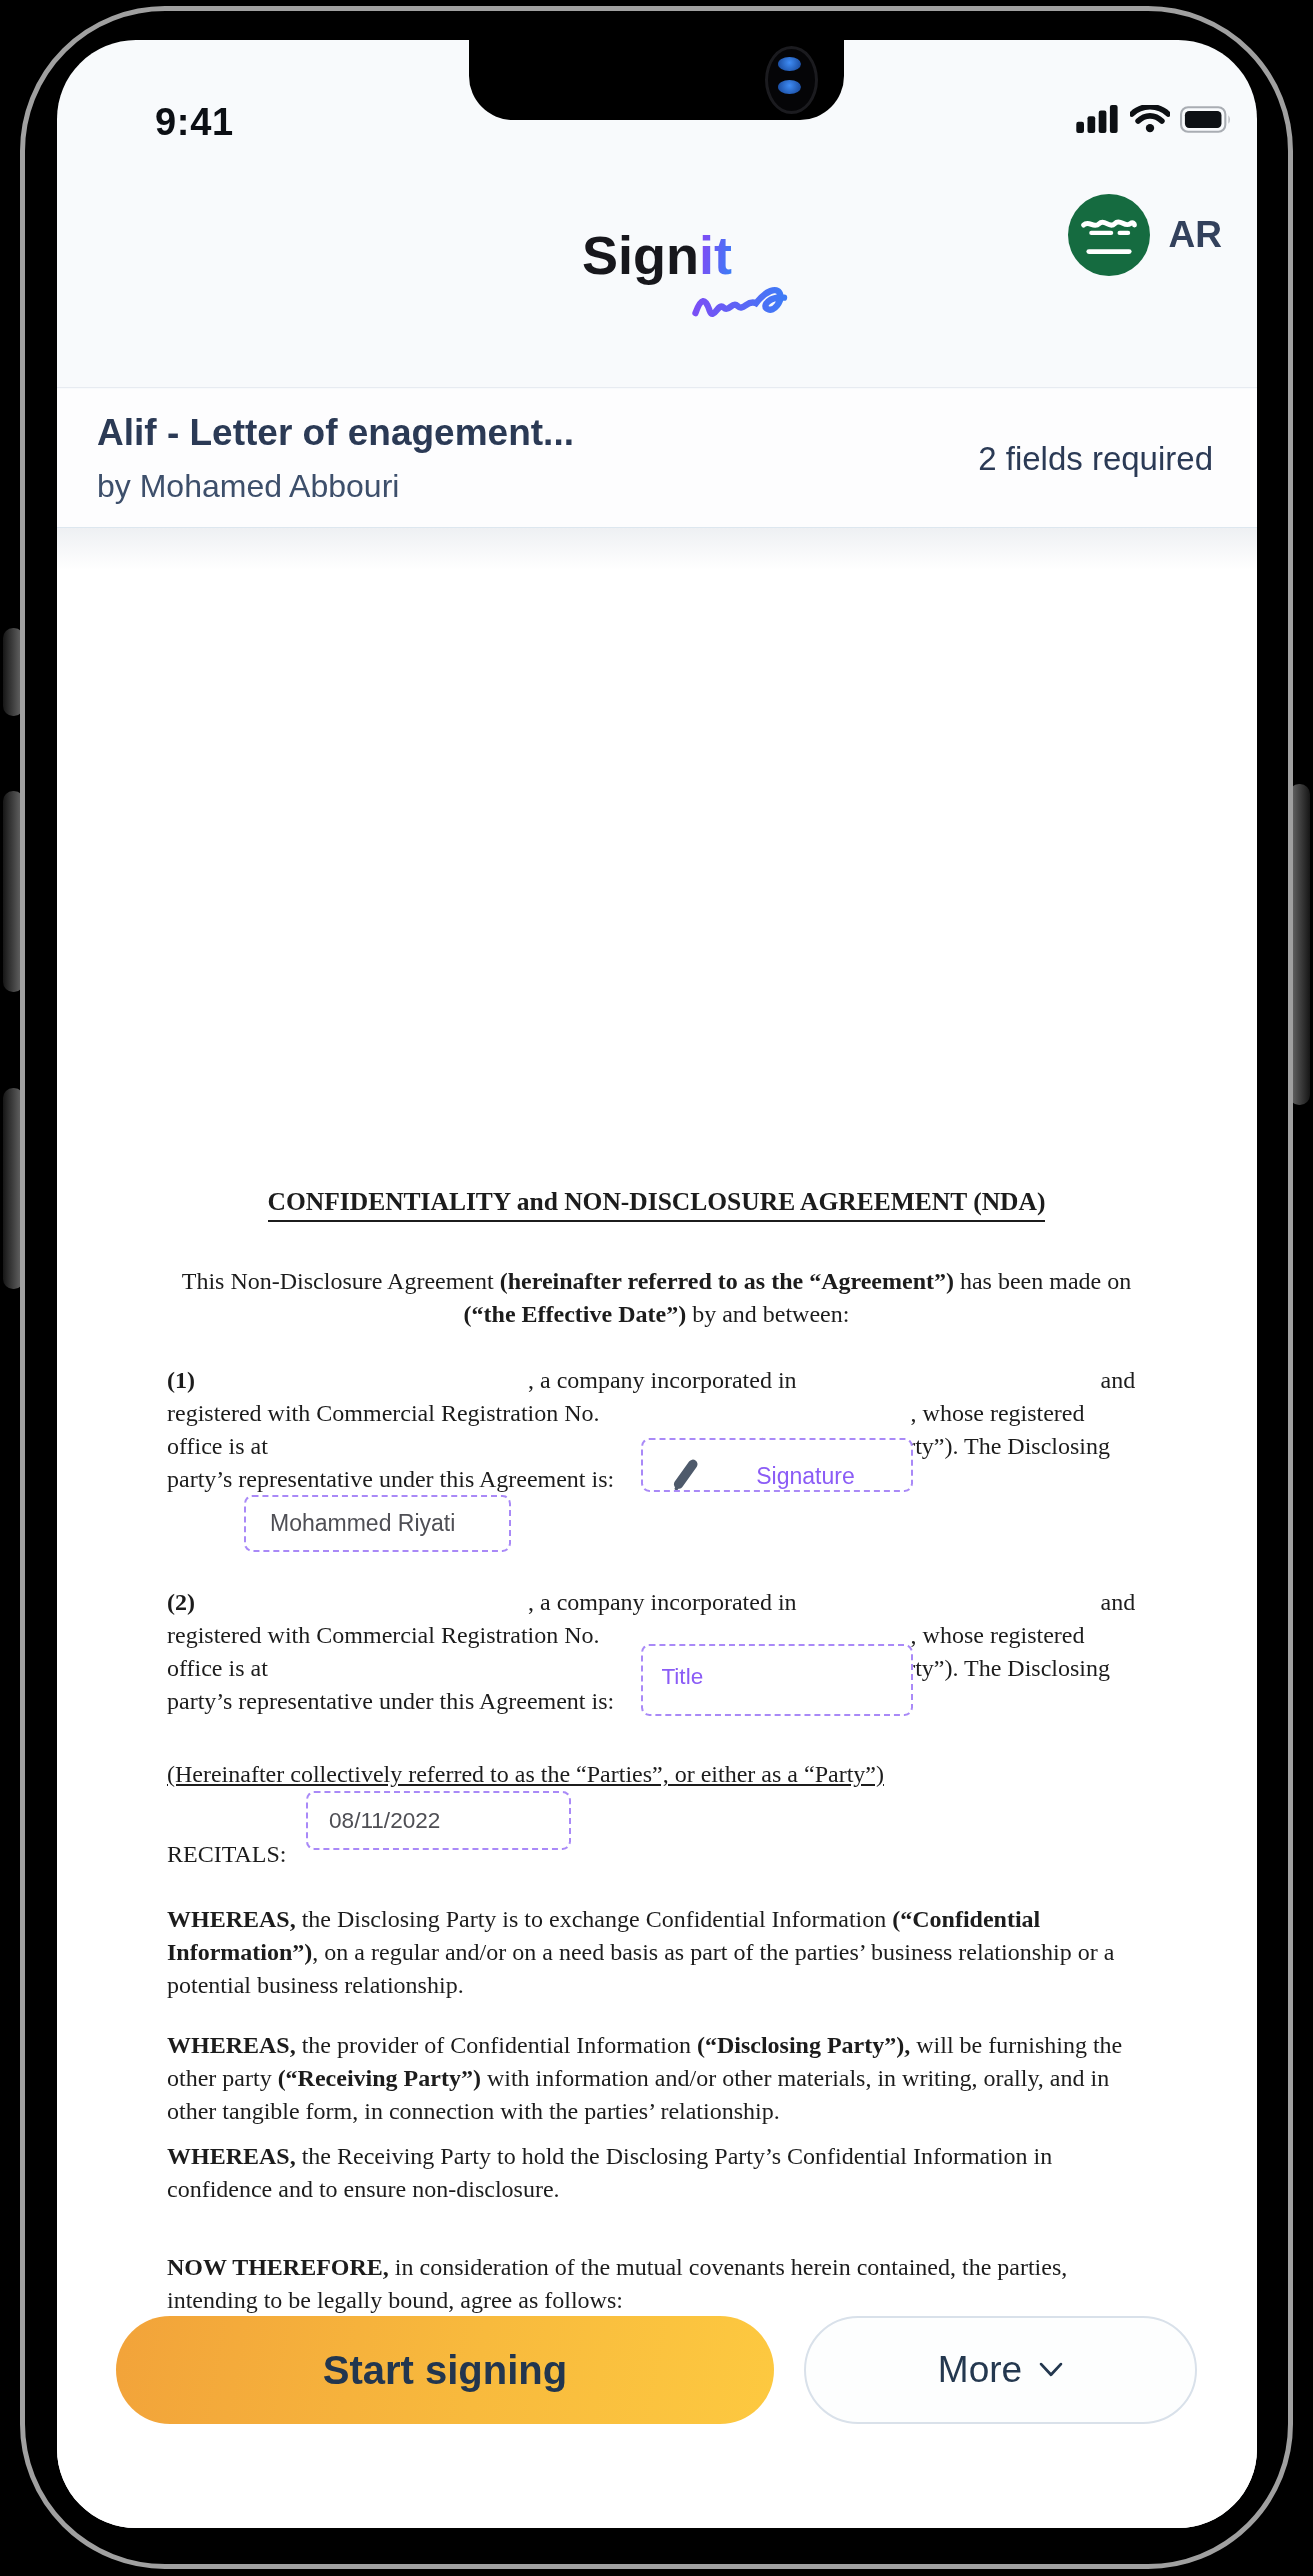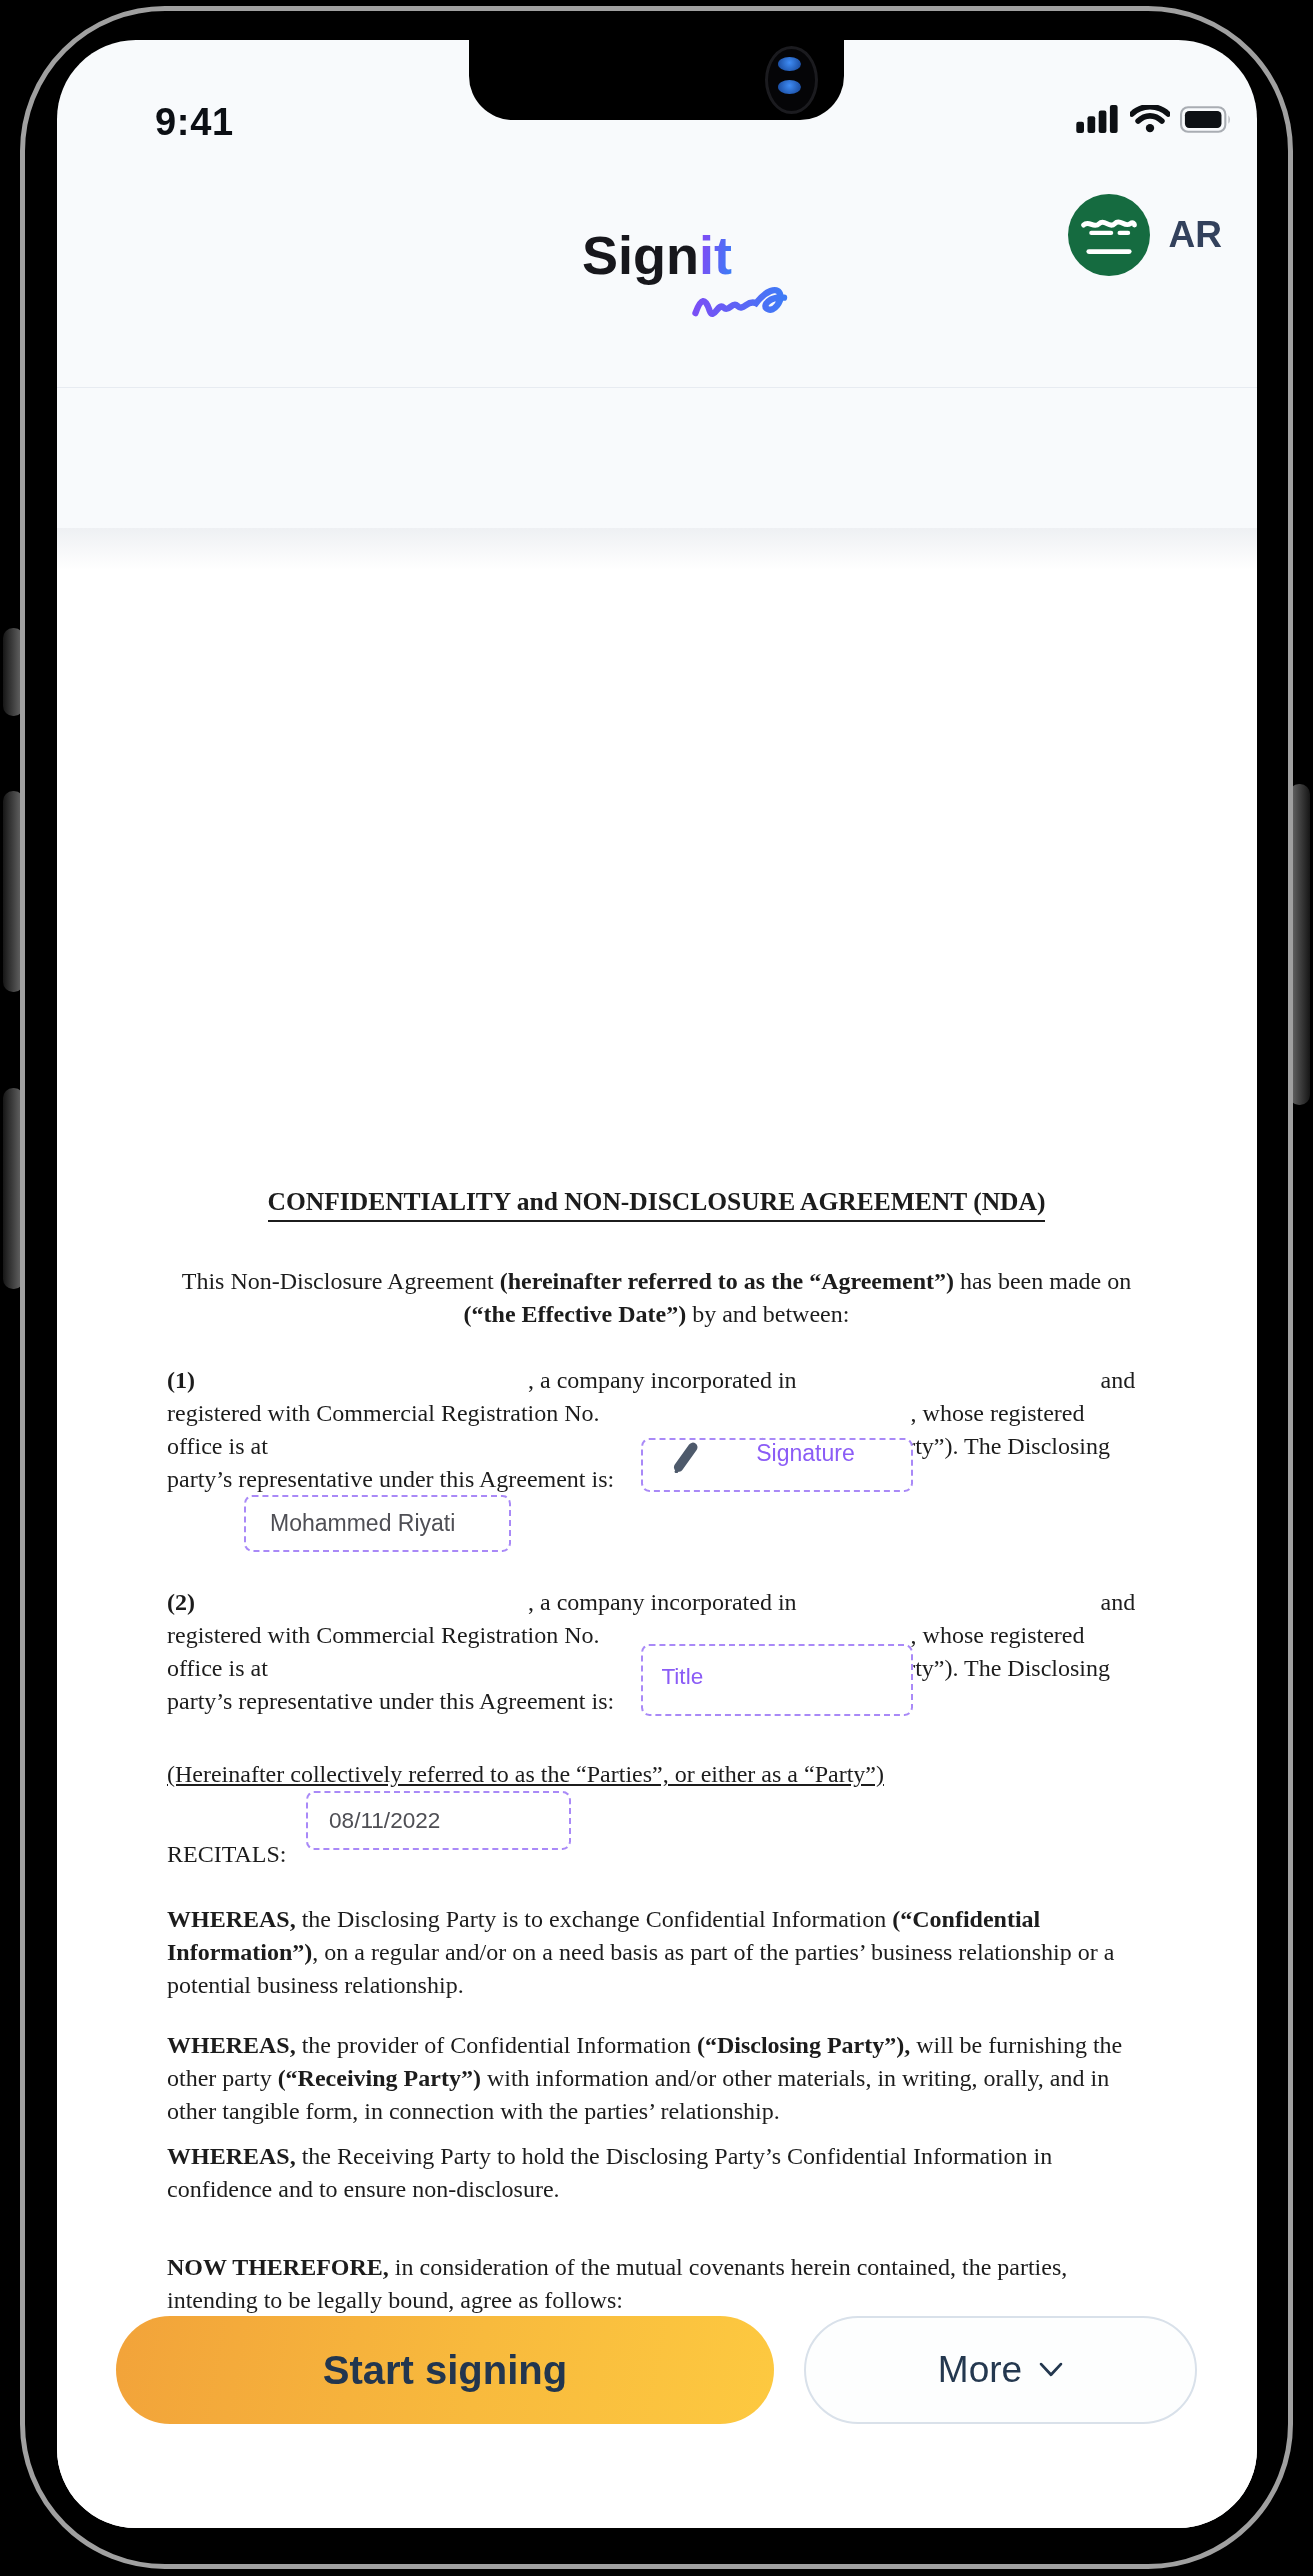--- a/index.html
+++ b/index.html
@@ -63,21 +63,21 @@
   .line{height:33px;line-height:33px;white-space:nowrap;}
   .line b{font-weight:700;}
   .gap{display:inline-block;height:0.7px;}
   .docheading{font-size:25.5px;font-weight:700;border-bottom:2.1px solid #1c1c1c;
               padding-bottom:2.1px;display:inline-block;}
 
   
   .sfield{position:absolute;background:#fff;border:2.8px dashed #a989f7;border-radius:8.5px;
           box-sizing:border-box;cursor:pointer;font-family:"Liberation Sans",sans-serif;}
   #field-signature{left:584px;top:910px;width:272px;height:54px;
-                   display:flex;align-items:flex-start;}
+                   display:flex;align-items:flex-end;}
   #field-signature .flabel{flex:1;text-align:center;color:#8b5cf6;font-size:23px;font-weight:500;}
   #field-name{left:187px;top:967px;width:267px;height:57px;display:flex;align-items:center;}
   #field-name .fvalue{padding-left:24px;color:#4f4f55;font-size:23px;font-weight:500;}
   #field-title{left:584px;top:1116px;width:272px;height:72px;}
   #field-title .flabel{position:absolute;left:18.4px;top:18.4px;color:#8b5cf6;font-size:22.6px;font-weight:500;}
   #field-date{left:249px;top:1263px;width:265px;height:59px;display:flex;align-items:center;}
   #field-date .fvalue{padding-left:21px;color:#4f4f55;font-size:22.6px;font-weight:500;}
   .pencil{margin-left:27px;display:block;}
 
   
@@ -147,20 +147,25 @@
         <circle cx="58" cy="58" r="58" fill="#156b40"></circle>
         <path d="M22 44 C30 36 36 50 44 42 C52 34 58 50 66 42 C74 34 80 48 88 42 C92 39 94 42 94 44" stroke="#ffffff" stroke-width="7" fill="none" stroke-linecap="round"></path>
         <rect x="30" y="52" width="34" height="6" rx="3" fill="#ffffff"></rect>
         <rect x="70" y="52" width="18" height="6" rx="3" fill="#ffffff"></rect>
         <rect x="26" y="78" width="64" height="7" rx="3.5" fill="#ffffff"></rect>
       </svg>
       <span class="code">AR</span>
     </div>
   </div>
 
+  <div class="doc-header">
+    <div class="doc-title">Alif - Letter of enagement...</div>
+    <div class="doc-author">by Mohamed Abbouri</div>
+    <div class="fields-required">2 fields required</div>
+  </div>
 
   <div class="doc-area">
     <div class="doc-content" id="doc-content">
         <div class="para center" style="top: 657px;">
           <div class="line"><b class="docheading">CONFIDENTIALITY and NON-DISCLOSURE AGREEMENT (NDA)</b></div>
         </div>
         <div class="para center" style="top: 737px;">
           <div class="line"><span>This Non-Disclosure Agreement </span><b>(hereinafter referred to as the “Agreement”)</b><span> has been made on</span></div>
           <div class="line"><b>(“the Effective Date”)</b><span> by and between:</span></div>
         </div>

